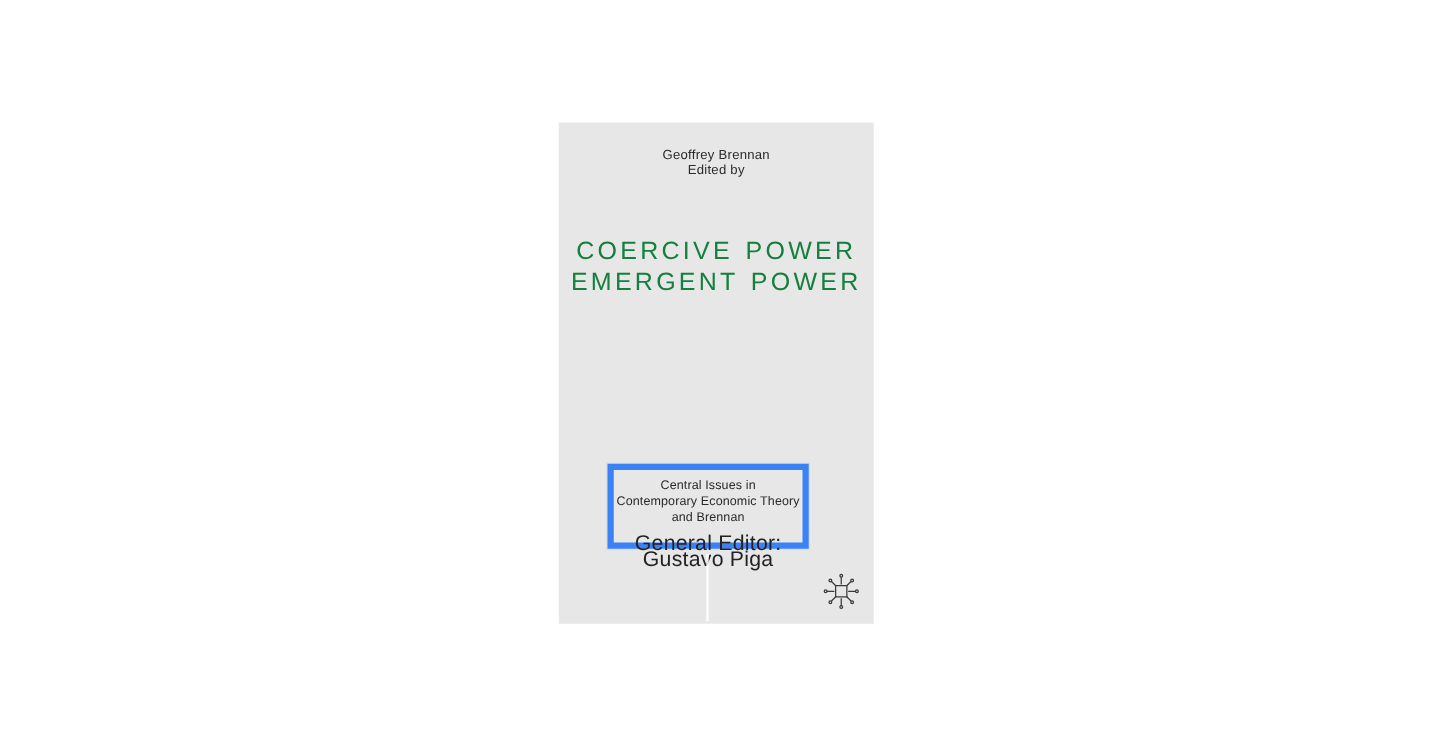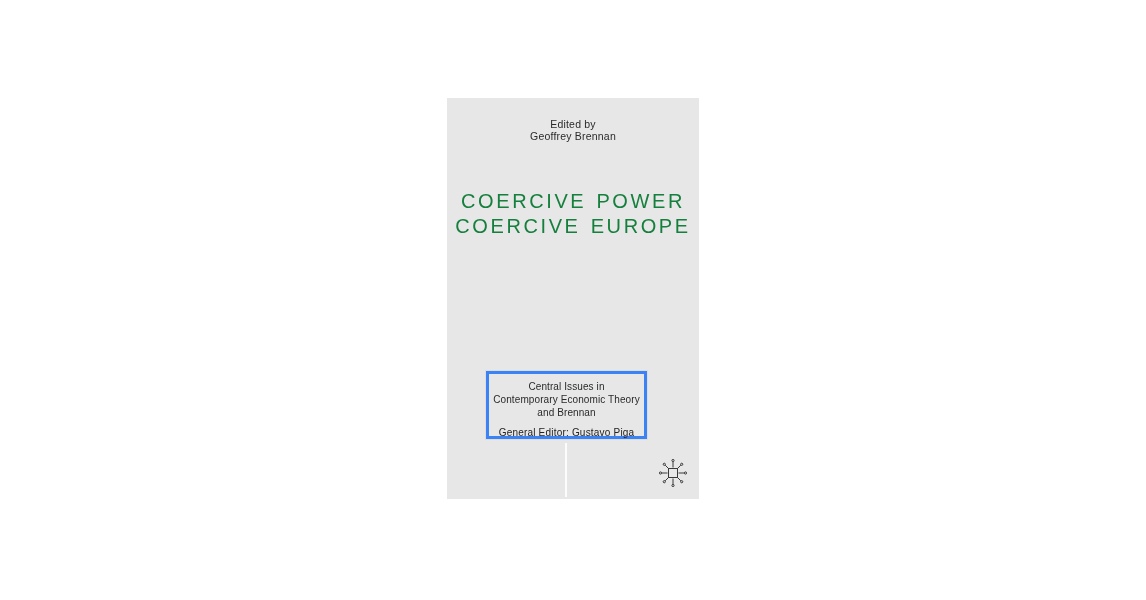--- a/index.html
+++ b/index.html
@@ -48,35 +48,35 @@
     font-weight: 400;
     color: #15803d;
   }
   .book-title div { white-space: nowrap; }
   .series-box {
     position: absolute;
     left: 39px;
     top: 273px;
     width: 161px;
     height: 68px;
-    border: 3px solid #3b82f6;
+    border: 5px solid #3b82f6;
     box-shadow: 0 0 0 1px rgba(0,0,0,0.045);
     box-sizing: border-box;
     text-align: center;
     padding-top: 6px;
   }
   .series-lines {
     font-size: 10px;
     line-height: 13.2px;
     color: #2a2a2a;
     letter-spacing: 0.1px;
   }
   .general-editor {
     margin-top: 6px;
-    font-size: 10px;
+    font-size: 17px;
     line-height: 13px;
     color: #222222;
     letter-spacing: 0.2px;
   }
   .crease-line {
     position: absolute;
     left: 118px;
     top: 345px;
     width: 2px;
     height: 54px;
@@ -90,27 +90,27 @@
     height: 32px;
   }
 </style>
 </head>
 <body>
 
 <div class="canvas">
   <div class="cover">
 
     <div class="edited-by">
+      <div>Geoffrey Brennan</div>
       <div>Edited by</div>
-      <div>Geoffrey Brennan</div>
     </div>
 
     <div class="book-title">
       <div>COERCIVE POWER</div>
-      <div>COERCIVE EUROPE</div>
+      <div>EMERGENT POWER</div>
     </div>
 
     <div class="series-box">
       <div class="series-lines">
         <div>Central Issues in</div>
         <div>Contemporary Economic Theory</div>
         <div>and Brennan</div>
       </div>
       <div class="general-editor">General Editor: Gustavo Piga</div>
     </div>

